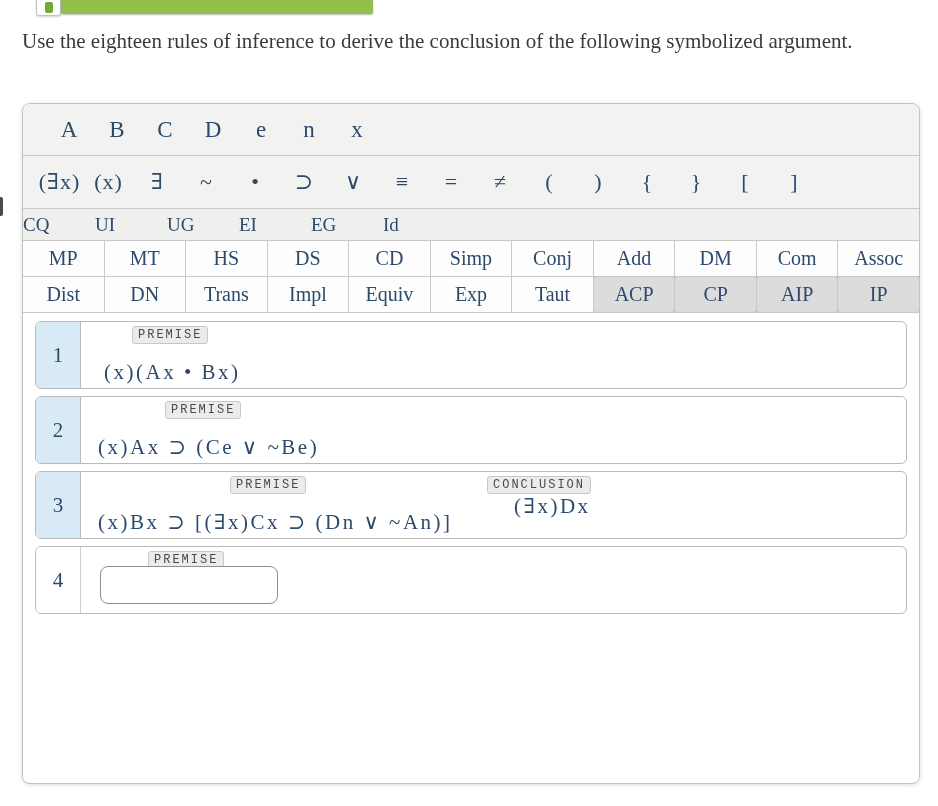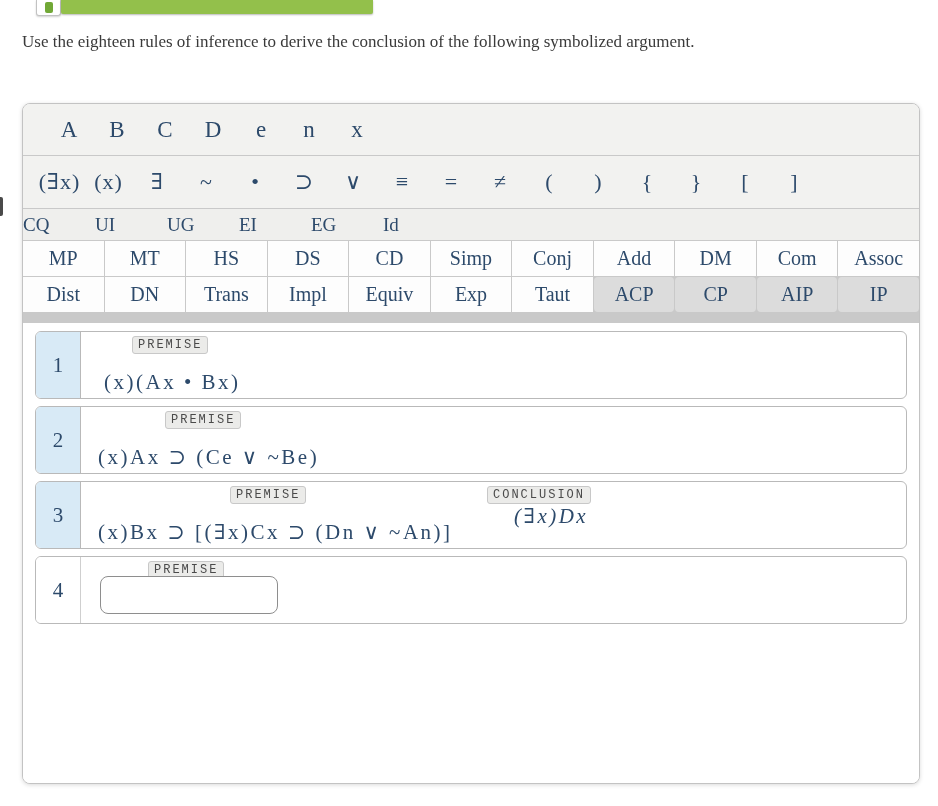--- a/index.html
+++ b/index.html
@@ -11,21 +11,21 @@
     background:#fff; border:1px solid #c2c2c2; border-top:none;
     border-radius:0 0 3px 3px; box-shadow:0 1px 2px rgba(0,0,0,.18); }
   .progress-glyph { position:absolute; left:8px; top:2px; width:8px; height:11px;
     background:#71a836; border-radius:2px; }
   .progress-bar { position:absolute; left:61px; top:0; width:312px; height:14px;
     background:#93c04b; border-radius:0 0 2px 2px;
     box-shadow:0 1px 2px rgba(0,0,0,.28); }
 
   
   .instructions { position:absolute; left:22px; top:24px; width:900px;
-    font-size:17px; color:#3a3a3a; line-height:35px; }
+    font-size:21px; color:#3a3a3a; line-height:35px; }
 
   
   .edge-mark { position:absolute; left:0; top:197px; width:3px; height:19px;
     background:#4a4a4a; border-radius:0 2px 2px 0; }
 
   
   .panel { position:absolute; left:22px; top:103px; width:898px; height:681px;
     background:#fff; border:1px solid #c3c3c3; border-radius:8px;
     box-shadow:0 1px 4px rgba(0,0,0,.15); overflow:hidden; }
 
@@ -38,40 +38,40 @@
     display:flex; align-items:center; padding-left:12px; }
   .symbol-btn { width:49px; text-align:center; font-size:22px; color:#2d4a6b;
     cursor:pointer; letter-spacing:1px; }
 
   .quant-row { height:32px; background:#efefed; border-bottom:1px solid #c9c9c9;
     display:flex; }
   .quant-btn { width:72px; font-size:19px; color:#2d4a6b;
     line-height:31px; cursor:pointer; }
 
   .rules-grid { display:grid; grid-template-columns:repeat(11,1fr);
-    grid-auto-rows:35px; gap:1px; background:#c9c9c9; padding-bottom:11px; }
+    grid-auto-rows:35px; gap:1px; background:#c9c9c9; padding-bottom:1px; }
   .rule-btn { background:#fdfdfd; text-align:center; font-size:20px;
     color:#2d4a6b; line-height:34px; cursor:pointer; }
   .rule-btn.disabled { background:#dcdcdc; border-radius:4px; cursor:default;text-align:center; }
 
   
   .proof-area { background:#fff; padding:8px 12px 0 12px; height:468px; }
   .line-box { position:relative; height:68px; margin-bottom:7px;
     border:1px solid #b9b9b9; border-radius:6px; background:#fff; }
   .num-cell { position:absolute; left:0; top:0; bottom:0; width:45px;
     border-right:1px solid #b9b9b9; border-radius:5px 0 0 5px;
     background:#d8eaf6; display:flex; align-items:center; justify-content:center;
     font-size:21px; color:#2d4a6b; }
   .line-box.plain .num-cell { background:#fff; border-right:1px solid #cfcfcf; }
   .tag-badge { position:absolute; top:4px; font-size:12px; letter-spacing:2px;
     color:#4a4a4a; background:#ebebe9; border:1px solid #c8c8c8;
     border-radius:3px; padding:0 5px; line-height:16px;font-family:Liberation Mono, monospace; }
   .formula { position:absolute; top:38px; font-size:21px; letter-spacing:2.5px;
     color:#2d4a6b; white-space:nowrap; }
-  .c-formula { top:22px;font-style:italic; }
+  .c-formula { top:22px; }
 
   .line-1 .p-badge { left:96px; }  .line-1 .formula { left:68px; }
   .line-2 .p-badge { left:129px; } .line-2 .formula { left:62px; }
   .line-3 .p-badge { left:194px; } .line-3 .formula { left:62px; }
   .line-3 .c-badge { left:451px; } .line-3 .c-formula { left:478px; }
   .line-4 .p-badge { left:112px; }
 
   .premise-input { position:absolute; left:64px; top:19px; width:178px;
     height:38px; border:1px solid #8e8e8e; border-radius:8px; background:#fff;
     font-family:"Liberation Serif","DejaVu Serif",serif; font-size:20px;

